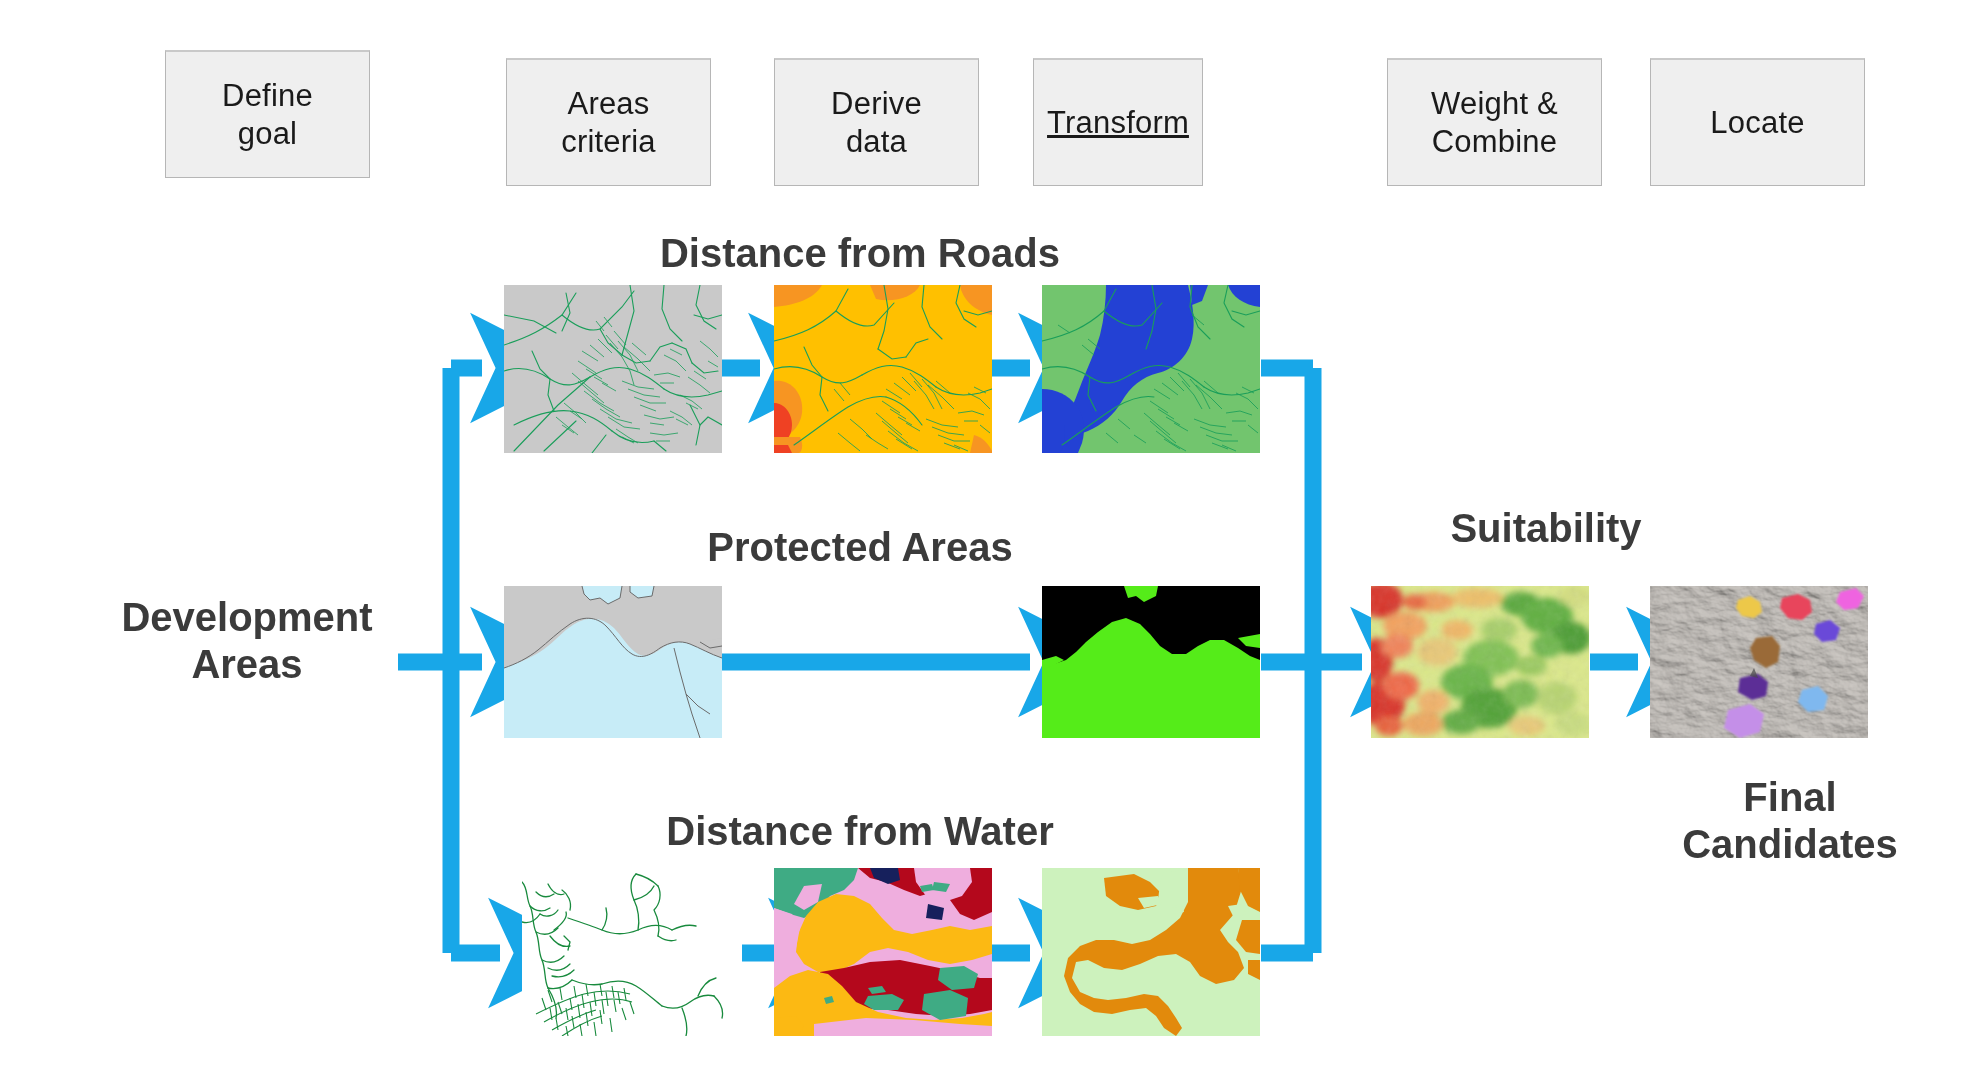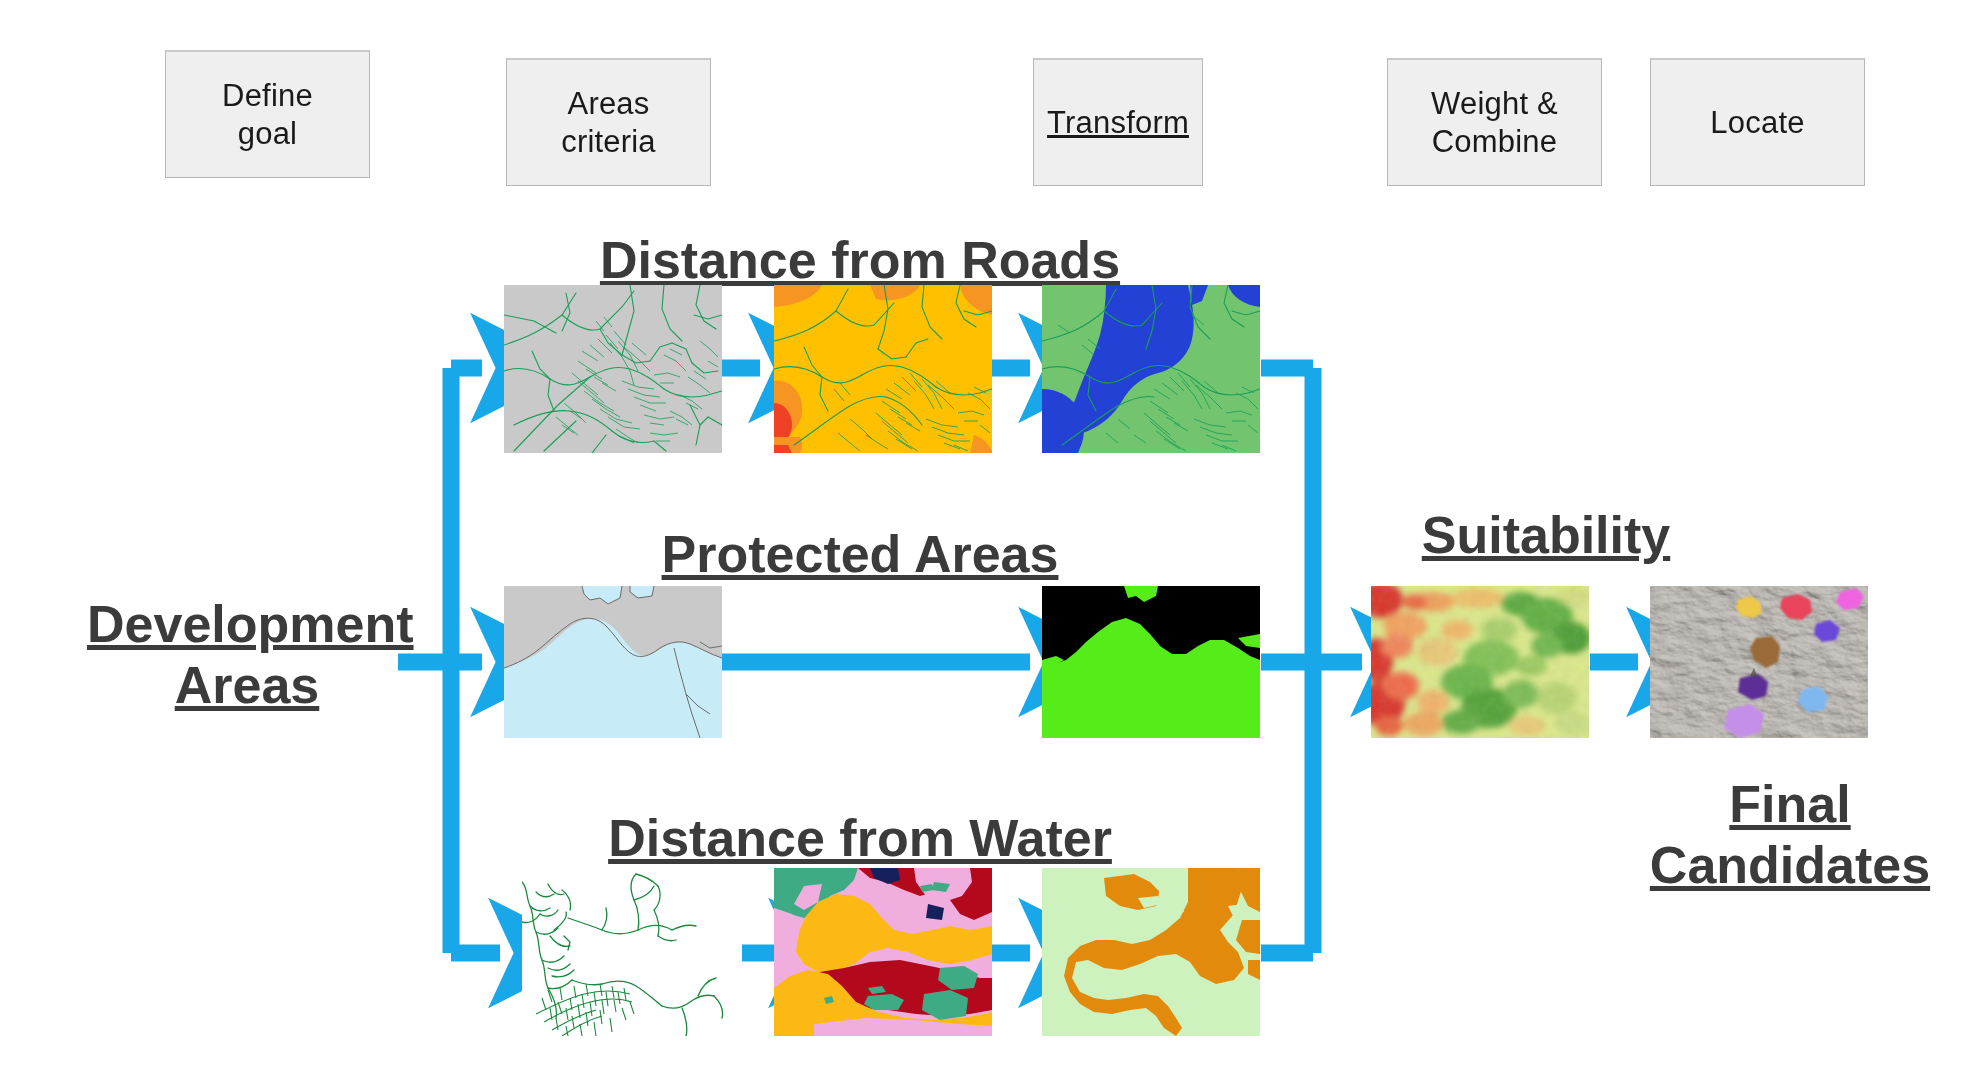--- a/index.html
+++ b/index.html
@@ -26,44 +26,45 @@
     letter-spacing:.2px;
     white-space:pre-line;
     user-select:none;
   }
 
   
   .maplabel{
     position:absolute;
     color:#3b3b3b;
     font-weight:bold;
-    font-size:52px;
+    font-size:40px;
     line-height:1.18;
     text-align:center;
     white-space:pre-line;
     user-select:none;
-    text-decoration:underline;
   }
 
   
   .thumb{position:absolute;overflow:hidden;background:#fff;}
   .thumb svg{display:block;width:100%;height:100%;}
 
   
   #arrows{position:absolute;left:0;top:0;width:1976px;height:1068px;pointer-events:none;}
 </style>
 </head>
 <body>
 
 <div id="stage">
 
   <div class="stagebox" style="left:165px;top:50px;width:205px;height:128px;">Define
 goal</div>
   <div class="stagebox" style="left:506px;top:58px;width:205px;height:128px;">Areas
 criteria</div>
+  <div class="stagebox" style="left:774px;top:58px;width:205px;height:128px;">Derive
+data</div>
   <div class="stagebox" style="left:1033px;top:58px;width:170px;height:128px;text-decoration:underline;">Transform</div>
   <div class="stagebox" style="left:1371px;top:58px;width:215px;height:128px;margin-left:16px;">Weight &amp;
 Combine</div>
   <div class="stagebox" style="left:1650px;top:58px;width:215px;height:128px;">Locate</div>
 
   <svg id="arrows" viewBox="0 0 1976 1068">
     <defs>
       <marker id="ah" markerWidth="7" markerHeight="7" refX="0.7" refY="3.5" orient="auto" markerUnits="strokeWidth">
         <path d="M0,0.25 L6.4,3.5 L0,6.75 L1.5,3.5 Z" fill="#18a7e8"></path>
       </marker>

